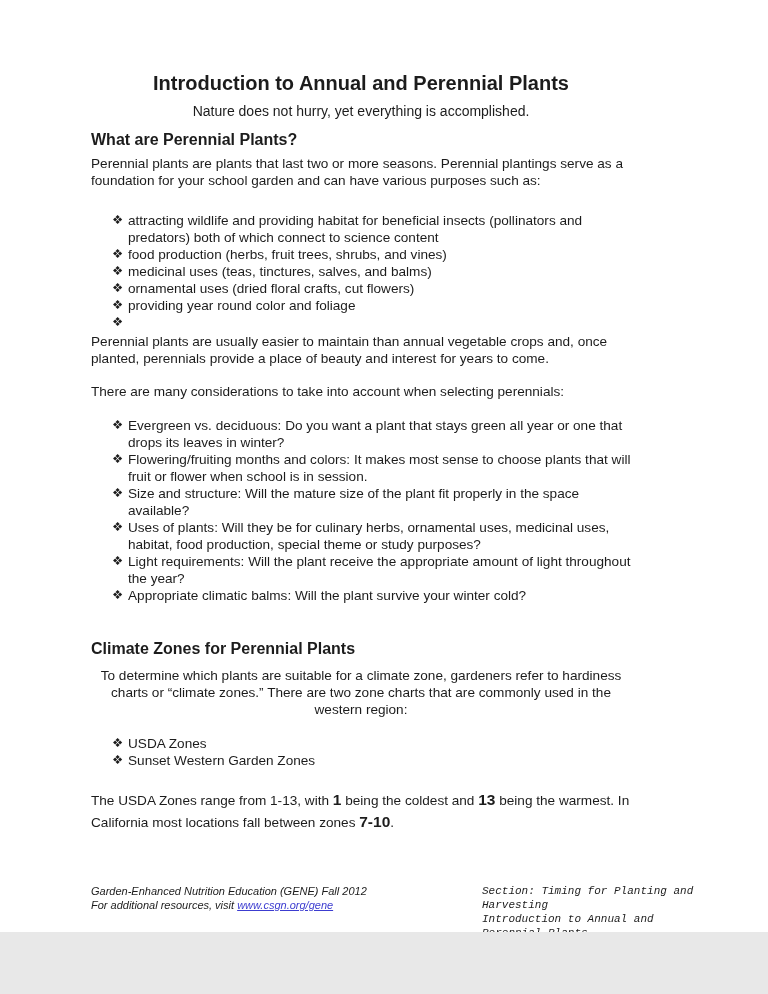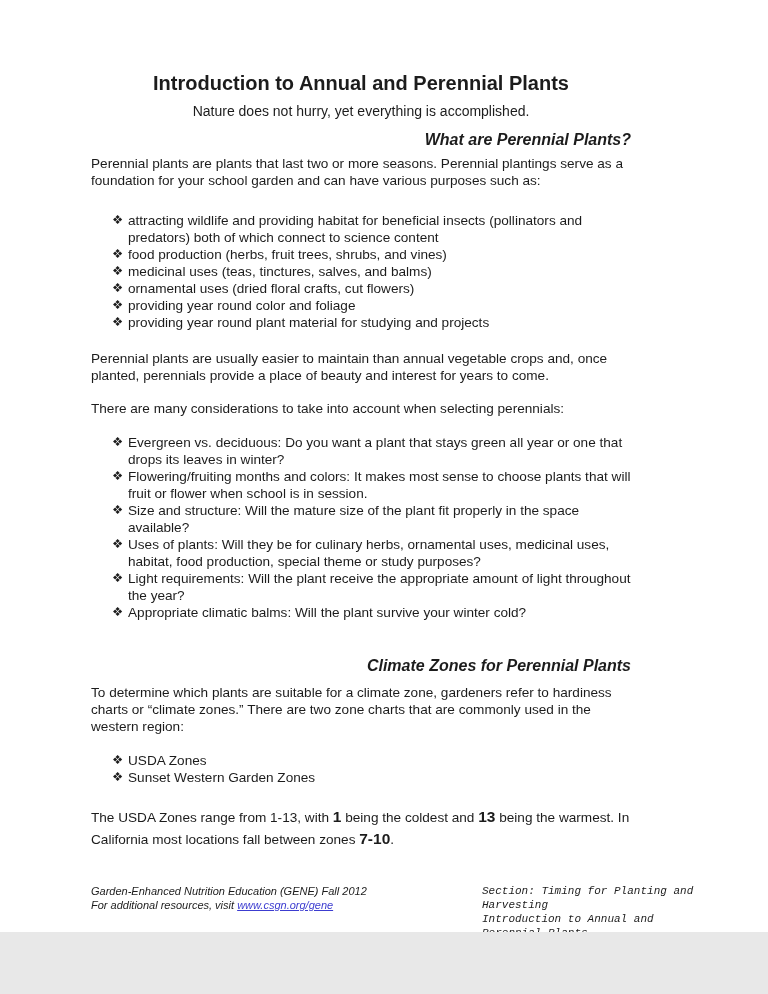--- a/index.html
+++ b/index.html
@@ -33,35 +33,33 @@
   }
   .quote-attr {
     font-size: 14px;
     line-height: 16px;
     text-align: center;
   }
   .h-sec {
     font-size: 16px;
     line-height: 19px;
     font-weight: bold;
-    font-style: italic;
     margin: 0;
-    text-align: right;
   }
   .h-what { margin-top: 11px; }
   .h-climate { margin-top: 35px; }
   .para {
     font-size: 13.6px;
     line-height: 17px;
     margin: 0;
   }
   .para-intro { margin-top: 6px; }
   .para-maintain { margin-top: 19px; }
   .para-considerations { margin-top: 16px; }
-  .para-climate-intro { margin-top: 9px; }
+  .para-climate-intro { margin-top: 9px; text-align: center; }
   .para-usda { margin-top: 20px; line-height: 21px; }
   .b-num { font-weight: bold; font-size: 15.5px; }
   .list { margin-top: 17px; }
   .list-purposes { margin-top: 23px; }
   .li {
     position: relative;
     padding-left: 37px;
     font-size: 13.6px;
     line-height: 17px;
   }
@@ -107,21 +105,21 @@
     <div class="h-sec h-what">What are Perennial Plants?</div>
 
     <p class="para para-intro">Perennial plants are plants that last two or more seasons. Perennial plantings serve as a foundation for your school garden and can have various purposes such as:</p>
 
     <div class="list list-purposes">
       <div class="li"><span class="bullet">❖</span><span>attracting wildlife and providing habitat for beneficial insects (pollinators and predators) both of which connect to science content</span></div>
       <div class="li"><span class="bullet">❖</span><span>food production (herbs, fruit trees, shrubs, and vines)</span></div>
       <div class="li"><span class="bullet">❖</span><span>medicinal uses (teas, tinctures, salves, and balms)</span></div>
       <div class="li"><span class="bullet">❖</span><span>ornamental uses (dried floral crafts, cut flowers)</span></div>
       <div class="li"><span class="bullet">❖</span><span>providing year round color and foliage</span></div>
-      <div class="li"><span class="bullet">❖</span><span>providing year round plant material for studying and projects</span></div>
+      <div class="li"><span class="bullet">❖</span></div>
     </div>
 
     <p class="para para-maintain">Perennial plants are usually easier to maintain than annual vegetable crops and, once planted, perennials provide a place of beauty and interest for years to come.</p>
 
     <p class="para para-considerations">There are many considerations to take into account when selecting perennials:</p>
 
     <div class="list">
       <div class="li"><span class="bullet">❖</span><span>Evergreen vs. deciduous: Do you want a plant that stays green all year or one that drops its leaves in winter?</span></div>
       <div class="li"><span class="bullet">❖</span><span>Flowering/fruiting months and colors: It makes most sense to choose plants that will fruit or flower when school is in session.</span></div>
       <div class="li"><span class="bullet">❖</span><span>Size and structure: Will the mature size of the plant fit properly in the space available?</span></div>

